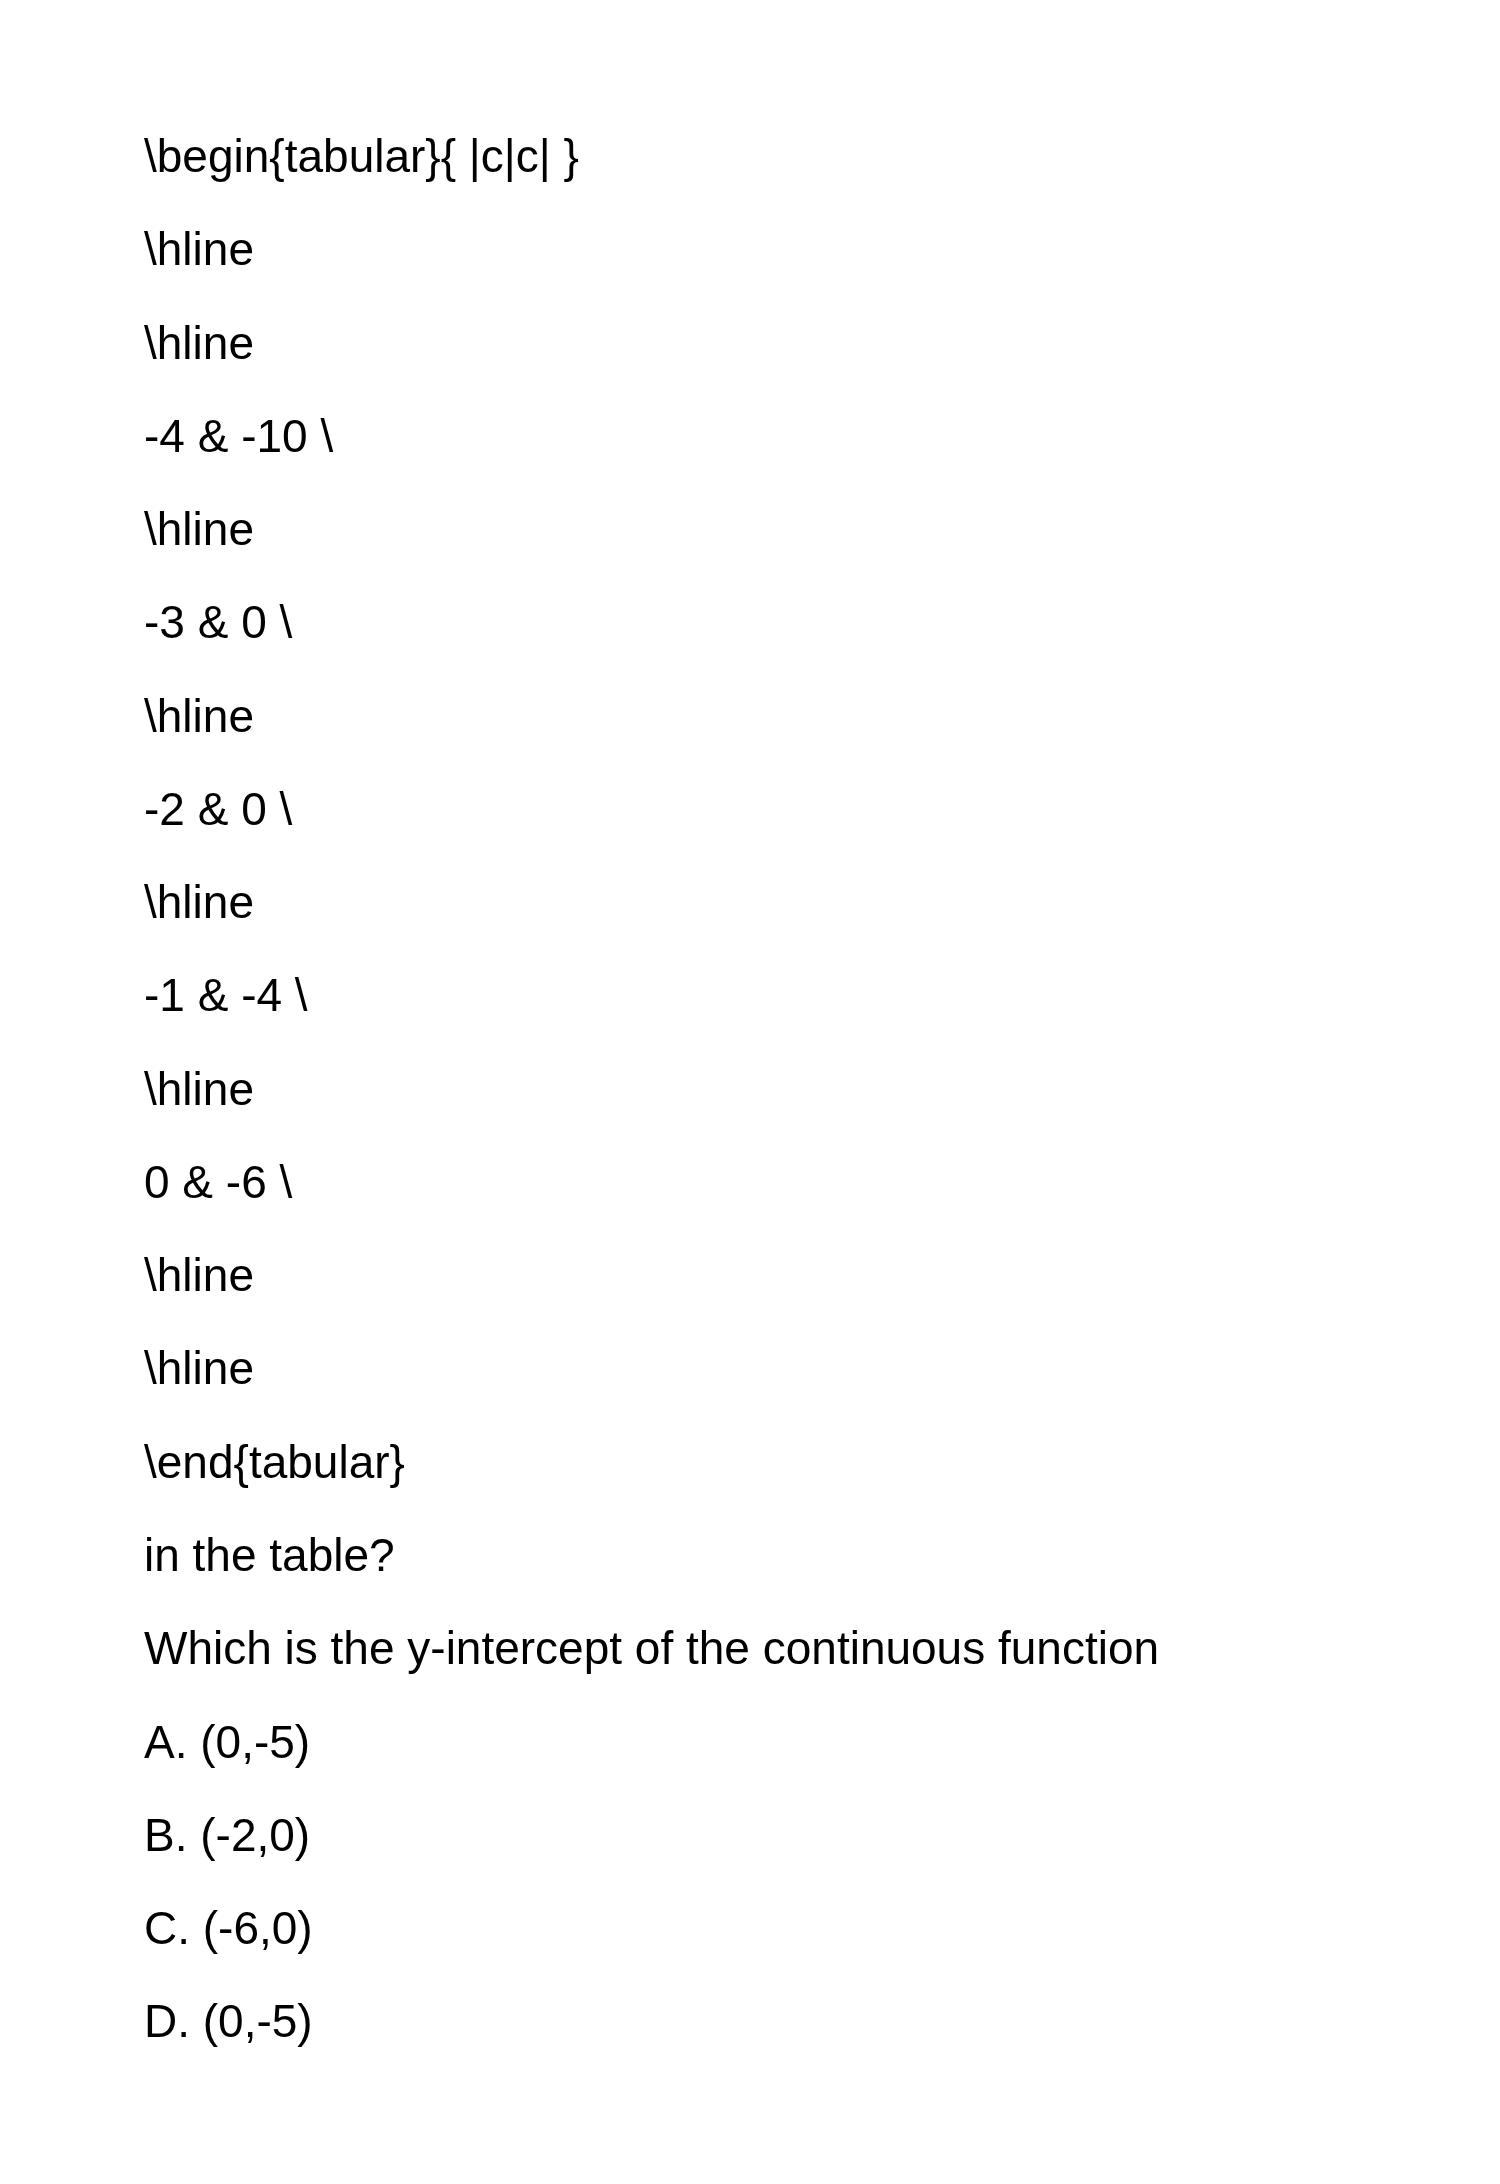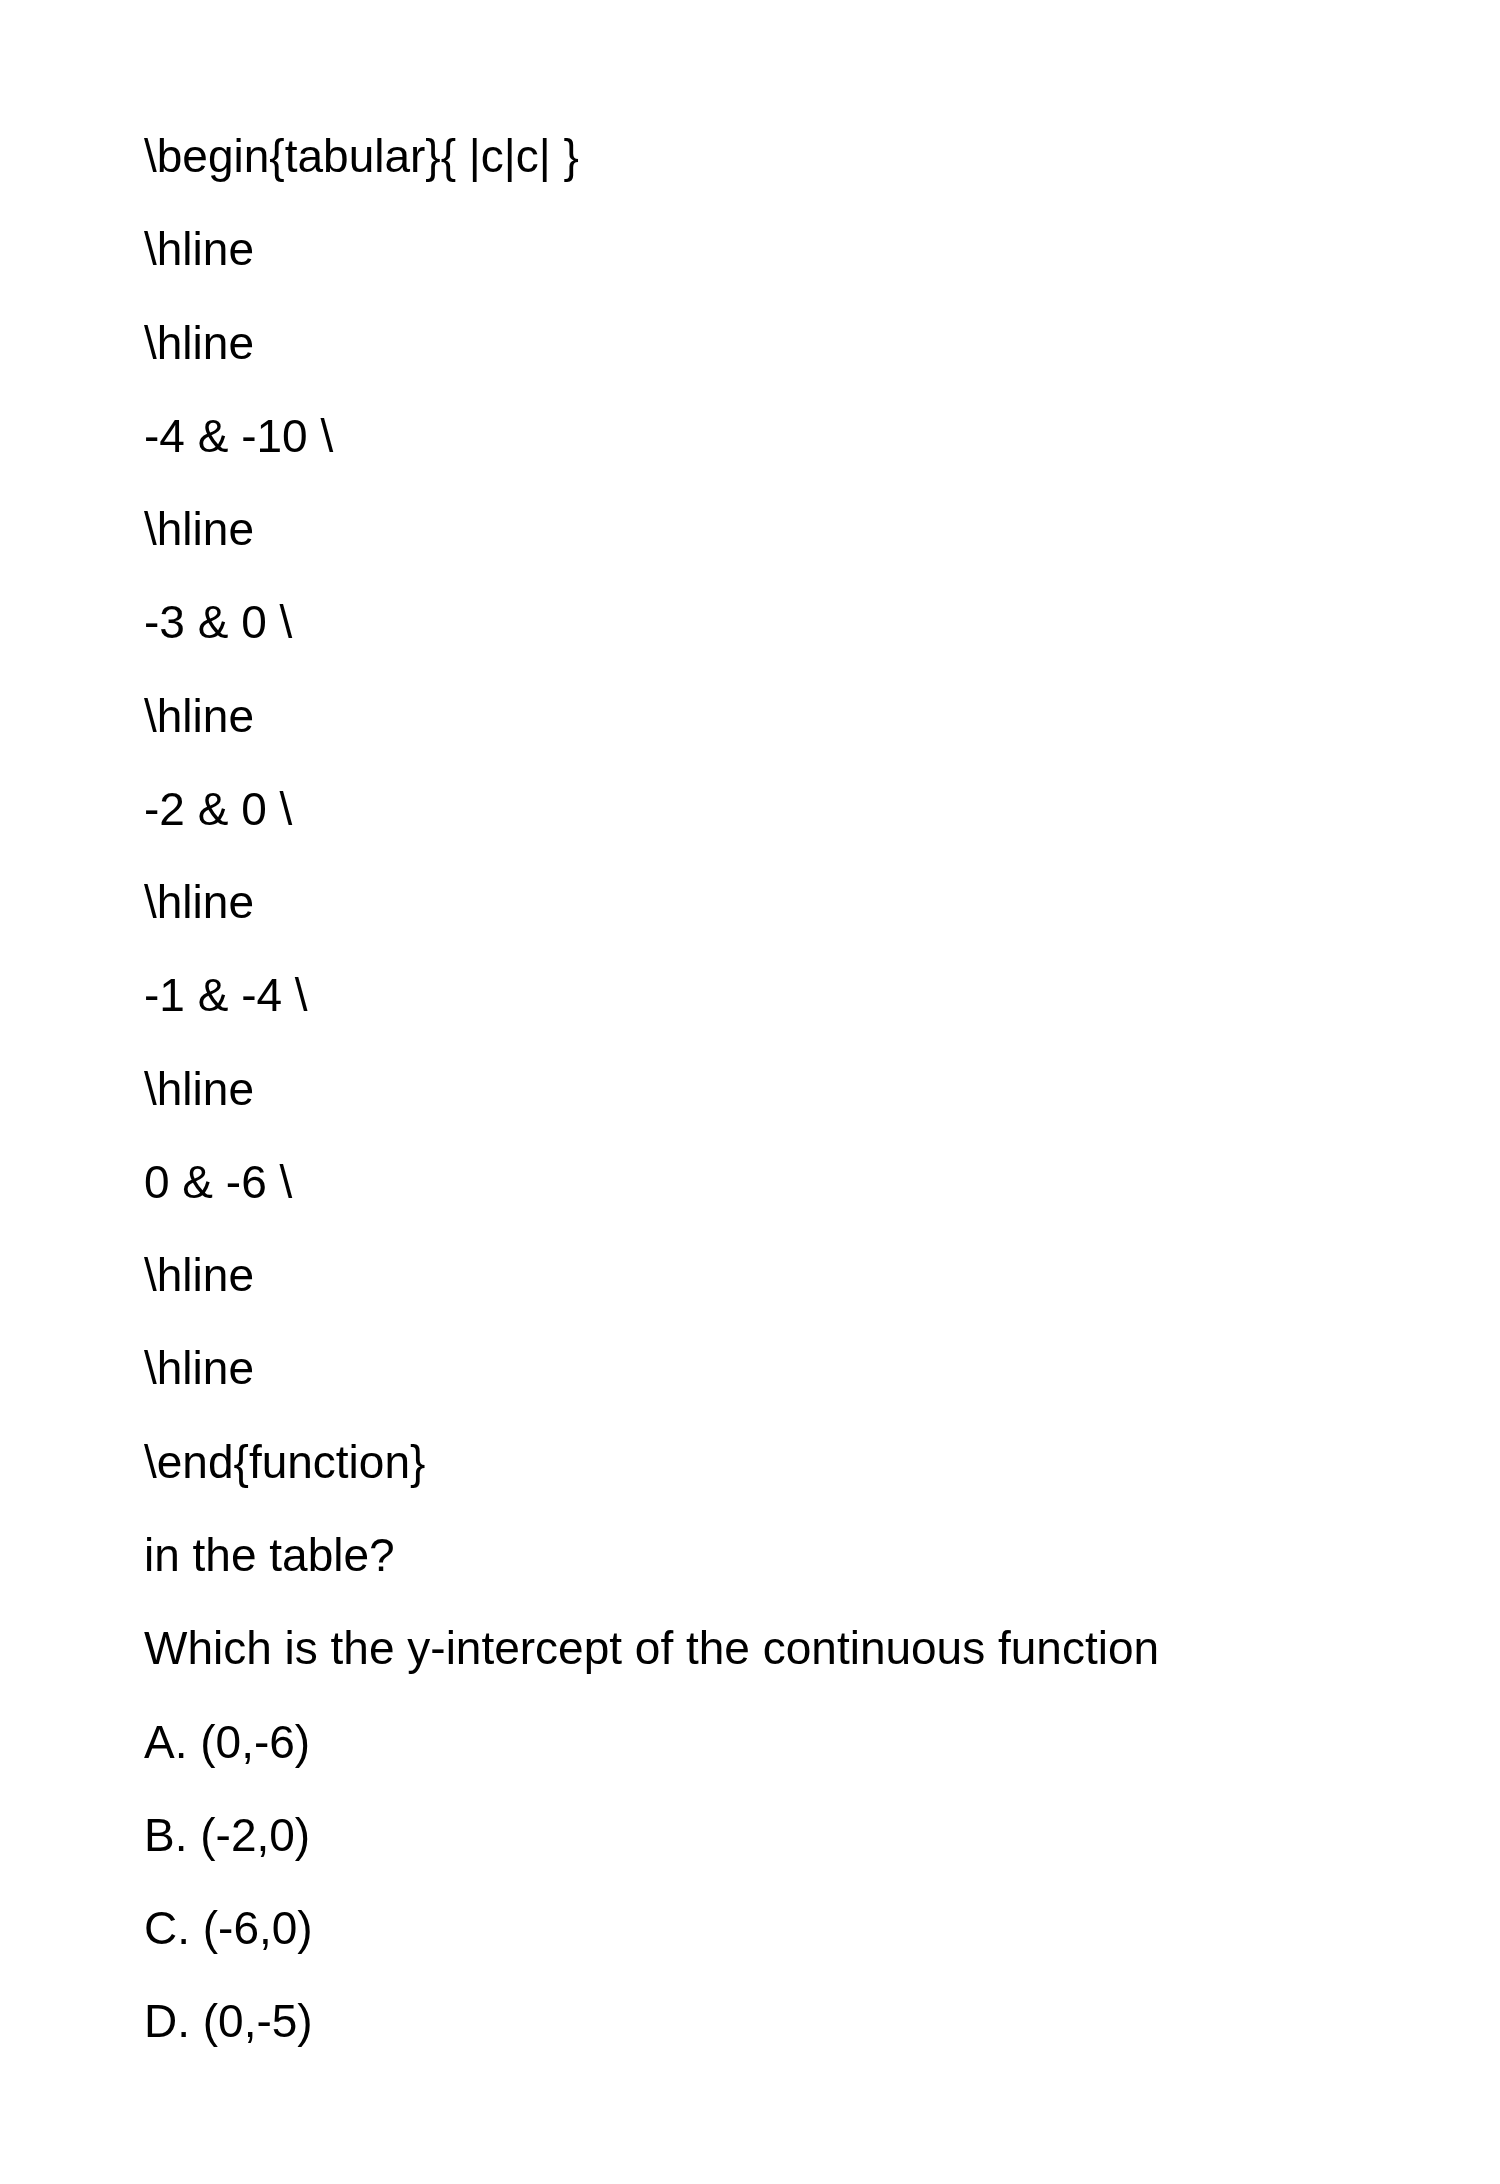--- a/index.html
+++ b/index.html
@@ -32,20 +32,20 @@
   <span class="content-line">\hline</span>
   <span class="content-line">-3 &amp; 0 \</span>
   <span class="content-line">\hline</span>
   <span class="content-line">-2 &amp; 0 \</span>
   <span class="content-line">\hline</span>
   <span class="content-line">-1 &amp; -4 \</span>
   <span class="content-line">\hline</span>
   <span class="content-line">0 &amp; -6 \</span>
   <span class="content-line">\hline</span>
   <span class="content-line">\hline</span>
-  <span class="content-line">\end{function}</span>
+  <span class="content-line">\end{tabular}</span>
   <span class="content-line">in the table?</span>
   <span class="content-line">Which is the y-intercept of the continuous function</span>
-  <span class="content-line">A. (0,-6)</span>
+  <span class="content-line">A. (0,-5)</span>
   <span class="content-line">B. (-2,0)</span>
   <span class="content-line">C. (-6,0)</span>
   <span class="content-line">D. (0,-5)</span>
 </div>
 
 </body></html>

